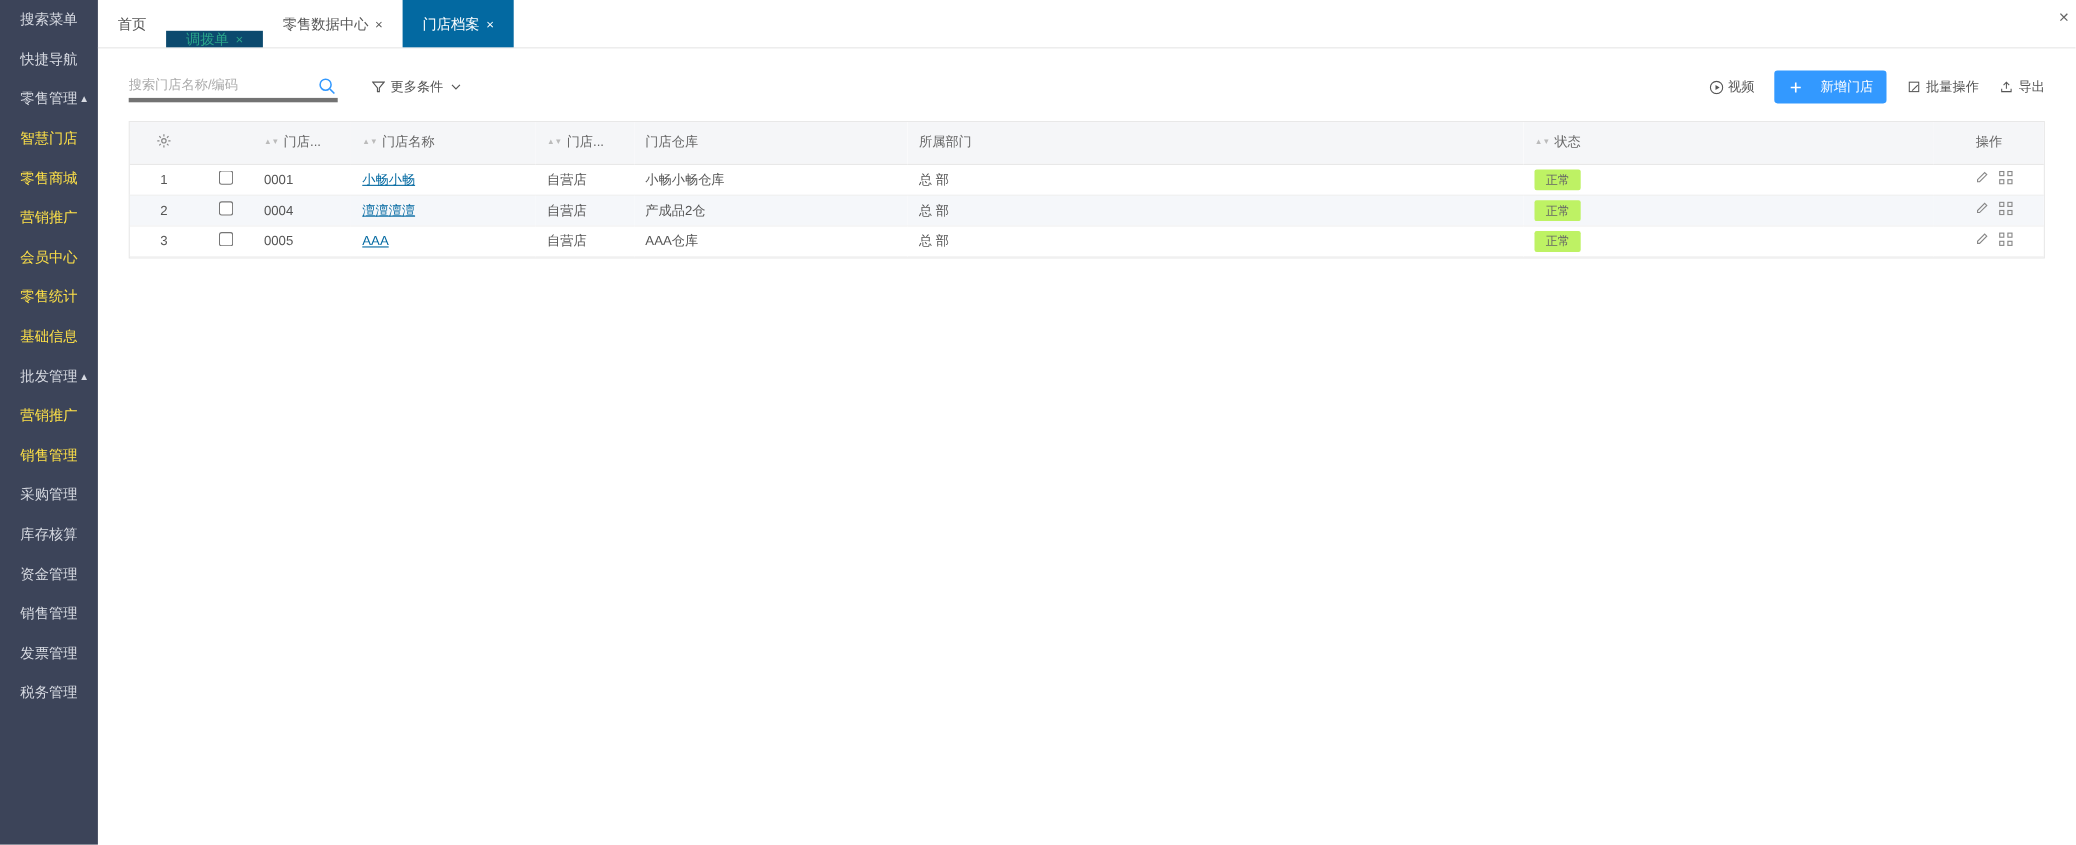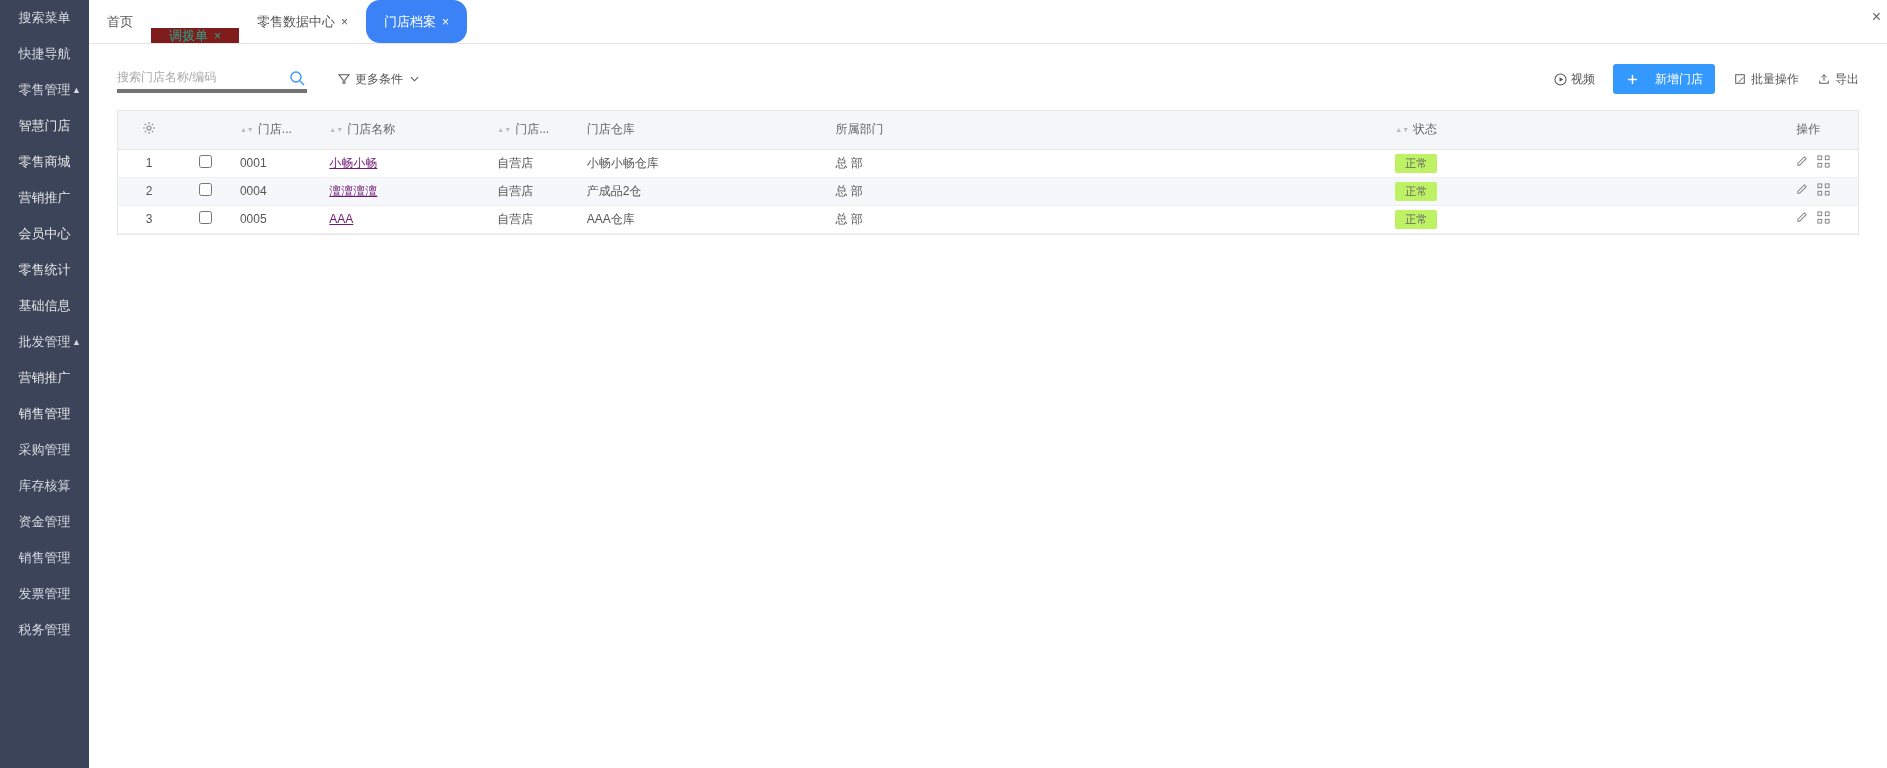--- a/index.html
+++ b/index.html
@@ -3,28 +3,28 @@
 <meta charset="utf-8">
 <style>
   * { box-sizing: border-box; margin: 0; padding: 0; }
   body { font-family: -apple-system, "Microsoft YaHei", sans-serif; font-size: 12px; color: #333; background: #fff; }
   .layout { display: flex; height: 768px; width: 1887px; }
 
   
   .sidebar { width: 89px; background: #3c4459; color: #d7dae2; display: flex; flex-direction: column; flex-shrink: 0; }
   .side-item { height: 36px; line-height: 36px; text-align: center; font-size: 13px; cursor: pointer; position: relative; }
   .side-item.with-arrow::after { content: "▲"; position: absolute; right: 8px; font-size: 9px; color: #d7dae2; }
-  .side-sub { height: 36px; line-height: 36px; text-align: center; font-size: 13px; cursor: pointer; color: #e5e5e5; }
+  .side-sub { height: 36px; line-height: 36px; text-align: center; font-size: 13px; cursor: pointer; color: #fde047; }
 
   
   .main { flex: 1; display: flex; flex-direction: column; position: relative; }
   .tabs { height: 44px; display: flex; align-items: stretch; border-bottom: 1px solid #e5e5e5; position: relative; }
   .tab { padding: 0 18px; display: flex; align-items: center; font-size: 13px; color: #555; cursor: pointer; gap: 6px; }
-  .tab.teal-light { background: #7f1d1d; color: #2aa58a; margin-top: 28px; }
-  .tab.teal { background: #3b82f6; color: #fff; border-radius: 14px; }
+  .tab.teal-light { background: #0c4a6e; color: #2aa58a; margin-top: 28px; }
+  .tab.teal { background: #0369a1; color: #fff; }
   .tab .close { font-size: 12px; }
   .tabs-close { position: absolute; right: 6px; top: 8px; font-size: 16px; color: #666; cursor: pointer; }
 
   
   .panel { padding: 18px 28px 0 28px; flex: 1; }
   .toolbar { display: flex; align-items: center; height: 34px; margin-bottom: 14px; }
   .searchwrap { position: relative; }
   .search { width: 190px; height: 28px; border: none; border-bottom: 4px solid #737373; font-size: 12px; padding: 0 26px 0 0; outline: none; color: #333; }
   .search::placeholder { color: #aaa; }
   .search-icon { position: absolute; right: 2px; top: 5px; color: #3399ff; width: 16px; height: 16px; }
@@ -37,21 +37,21 @@
   
   .tablewrap { border: 1px solid #e8e8e8; }
   table { width: 100%; border-collapse: collapse; }
   th { background: #f5f6f8; height: 38px; text-align: left; font-weight: normal; font-size: 12px; color: #666; padding: 0 10px; border-bottom: 1px solid #e8e8e8; white-space: nowrap; overflow: hidden; }
   td { height: 28px; padding: 0 10px; border-bottom: 1px solid #f0f0f0; font-size: 12px; color: #555; white-space: nowrap; }
   tbody tr:hover, tbody tr.hover { background: #f5f7fa; }
   .th-sort { display: inline-flex; flex-direction: column; margin-right: 4px; color: #bbb; font-size: 7px; line-height: 6px; vertical-align: middle; }
   .th-center { text-align: center; }
   .td-center { text-align: center; }
   .gear { width: 14px; height: 14px; display: inline-block; }
-  .link { color: #701a75; text-decoration: underline; cursor: pointer; }
+  .link { color: #0369a1; text-decoration: underline; cursor: pointer; }
   .badge { display: inline-block; background: #bef264; color: #666; border-radius: 2px; padding: 2px 10px; font-size: 11px; }
   .rowicon { width: 14px; height: 14px; color: #888; margin-left: 8px; cursor: pointer; display: inline-flex; align-items: center; justify-content: center; }
   .col-idx { width: 50px; }
   .col-chk { width: 40px; }
   .col-code { width: 70px; }
   .col-name { width: 135px; }
   .col-type { width: 70px; }
   .col-wh { width: 200px; }
   .col-dept { width: 450px; }
   .col-status { width: 300px; }

